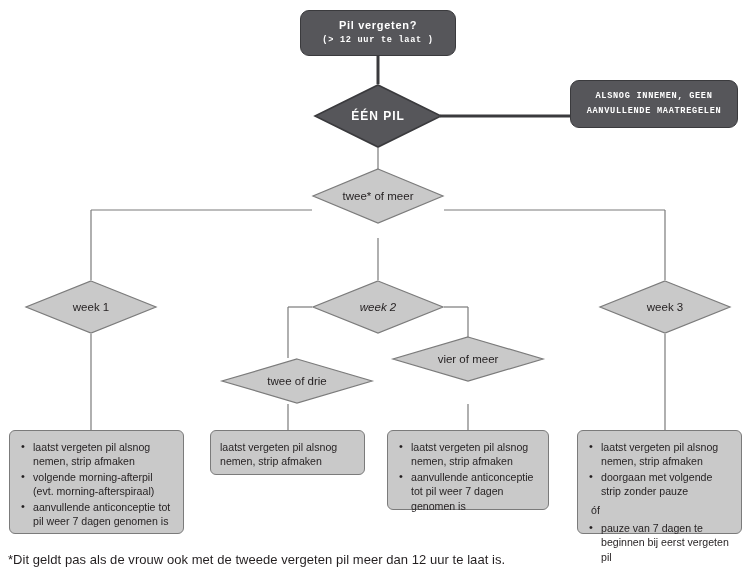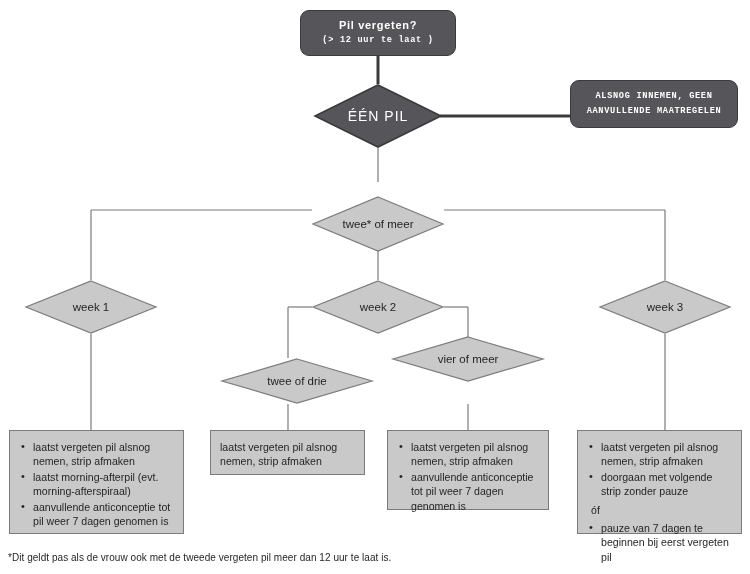--- a/index.html
+++ b/index.html
@@ -36,28 +36,28 @@
 
   
   .dia{position:absolute;z-index:5;}
   .dia svg{display:block;overflow:visible;}
   .dia .lbl{
     position:absolute;left:0;top:0;width:100%;height:100%;
     display:flex;align-items:center;justify-content:center;
     text-align:center;
   }
   .dia.light .lbl{color:#231f20;font-size:11.5px;}
-  .dia.dark  .lbl{color:#ffffff;font-size:14px;font-weight:normal;letter-spacing:1px;}
+  .dia.dark  .lbl{color:#ffffff;font-size:12px;font-weight:bold;letter-spacing:1px;}
 
   
   .resbox{
     position:absolute;
     background:#c9c9c9;
     border:1px solid #7b7b7b;
-    border-radius:0;
+    border-radius:6px;
     box-sizing:border-box;
     color:#231f20;
     font-size:10.6px;
     line-height:14.4px;
     padding:9px 8px 9px 9px;
     z-index:5;
   }
   .resbox ul{list-style:none;margin:0;padding:0;}
   .resbox li{
     position:relative;padding-left:14px;margin:0 0 1px 0;
@@ -65,21 +65,21 @@
   .resbox li:before{
     content:"\2022";position:absolute;left:2px;top:-1px;
     font-size:11px;color:#231f20;
   }
   .resbox .plain{margin:0;padding:0;}
   .resbox .of{margin:4px;padding:0 0 0 0;}
 
   
   .footnote{
     position:absolute;left:8px;top:552px;
-    font-size:10px;color:#231f20;
+    font-size:13px;color:#231f20;
     letter-spacing:0.05px;
     z-index:5;
   }
 </style>
 </head>
 <body>
 
 <div id="canvas">
 
   <svg id="lines" viewBox="0 0 750 574" width="750" height="574" aria-hidden="true">
@@ -125,39 +125,39 @@
     <div class="lbl">
         <span style="text-transform:uppercase;">één pil</span>
       </div>
   </div>
 
   <div class="darkbox" style="left:570px;top:80px;width:168px;height:48px;">
     <span class="ln cap-sm" style="text-transform:uppercase;">Alsnog innemen, geen</span>
     <span class="ln cap-sm" style="text-transform:uppercase;">aanvullende maatregelen</span>
   </div>
 
-  <div class="dia light" style="left:312px;top:196px;width:132px;height:56px;">
+  <div class="dia light" style="left:312px;top:168px;width:132px;height:56px;">
     <svg width="132" height="56" viewBox="0 0 132 56">
       <polygon points="66,1 131,28 66,55 1,28" fill="#c9c9c9" stroke="#7b7b7b" stroke-width="1.2"></polygon>
     </svg>
     <div class="lbl">
         <span>twee* of meer</span>
       </div>
   </div>
 
   <div class="dia light" style="left:25px;top:280px;width:132px;height:54px;">
     <svg width="132" height="54" viewBox="0 0 132 54">
       <polygon points="66,1 131,27 66,53 1,27" fill="#c9c9c9" stroke="#7b7b7b" stroke-width="1.2"></polygon>
     </svg>
     <div class="lbl">
         <span>week 1</span>
       </div>
   </div>
 
-  <div class="dia light" style="left:312px;top:280px;width:132px;height:54px;">
+  <div class="dia light" style="left:312px;top:280px;width:132px;height:54px;font-style:italic;">
     <svg width="132" height="54" viewBox="0 0 132 54">
       <polygon points="66,1 131,27 66,53 1,27" fill="#c9c9c9" stroke="#7b7b7b" stroke-width="1.2"></polygon>
     </svg>
     <div class="lbl">
         <span>week 2</span>
       </div>
   </div>
 
   <div class="dia light" style="left:599px;top:280px;width:132px;height:54px;">
     <svg width="132" height="54" viewBox="0 0 132 54">
@@ -182,21 +182,21 @@
       <polygon points="76,1 151,23 76,45 1,23" fill="#c9c9c9" stroke="#7b7b7b" stroke-width="1.2"></polygon>
     </svg>
     <div class="lbl">
         <span>vier of meer</span>
       </div>
   </div>
 
   <div class="resbox" style="left:9px;top:430px;width:175px;height:104px;">
     <ul>
       <li>laatst vergeten pil alsnog nemen, strip afmaken</li>
-      <li>laatst morning-afterpil (evt. morning-afterspiraal)</li>
+      <li>volgende morning-afterpil (evt. morning-afterspiraal)</li>
       <li>aanvullende anticonceptie tot pil weer 7 dagen genomen is</li>
     </ul>
   </div>
 
   <div class="resbox" style="left:210px;top:430px;width:155px;height:45px;">
     <div class="plain">laatst vergeten pil alsnog nemen, strip afmaken</div>
   </div>
 
   <div class="resbox" style="left:387px;top:430px;width:162px;height:80px;">
     <ul>

